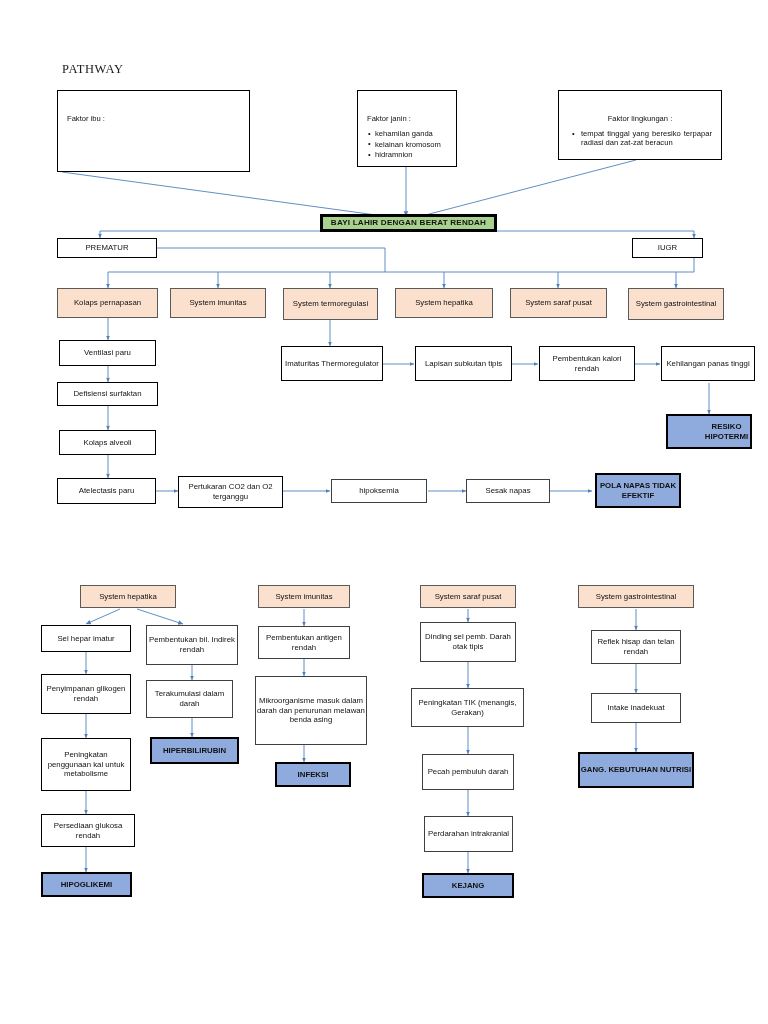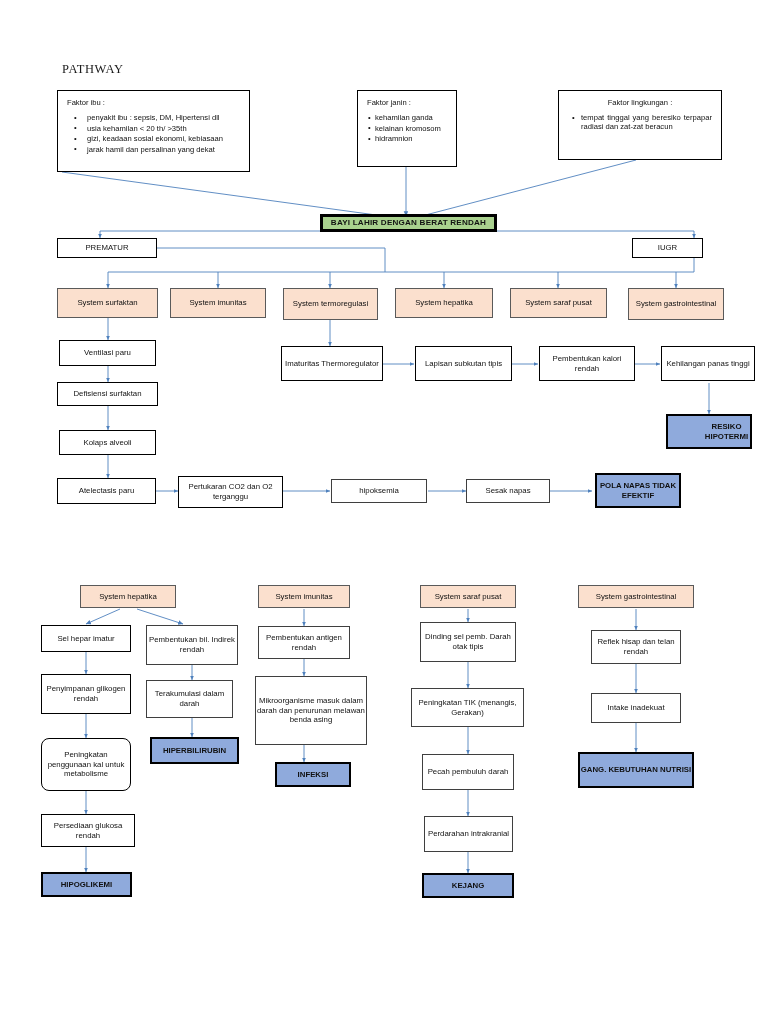--- a/index.html
+++ b/index.html
@@ -31,21 +31,21 @@
     letter-spacing:.6px;
     color:#1a1a1a;
     z-index:3;
   }
 
   
   .factor {
     position:absolute;
     border:1.3px solid #000;
     background:#fff;
-    padding:7px 9px 8px 9px;
+    padding:23px 9px 8px 9px;
     font-size:7.6px;
     color:#111;
     z-index:2;
   }
   .factor .fhead { margin:0 0 6px 0; }
   .factor .fhead.ctr { text-align:center; }
   .factor ul { margin:0; padding:0 0 0 13px; list-style:none; }
   .factor ul li { position:relative; margin:0 0 1.5px 0; }
   .factor ul li::before {
     content:"\2022"; position:absolute; left:-9px; top:-0.5px;
@@ -166,26 +166,20 @@
       <path d="M636,609 L636,630" marker-end="url(#ahs)"></path>
       <path d="M636,664 L636,693" marker-end="url(#ahs)"></path>
       <path d="M636,723 L636,752" marker-end="url(#ahs)"></path>
     </g>
   </svg>
 
   <div class="title" style="left:62px; top:62px;">PATHWAY</div>
 
   <div class="factor" style="left:57px; top:90px; width:193px; height:82px;">
     <div class="fhead">Faktor ibu :</div>
-    <ul class="wide">
-      <li>penyakit ibu : sepsis, DM, Hipertensi dll</li>
-      <li>usia kehamilan &lt; 20 th/ &gt;35th</li>
-      <li>gizi, keadaan sosial ekonomi, kebiasaan</li>
-      <li>jarak hamil dan persalinan yang dekat</li>
-    </ul>
   </div>
 
   <div class="factor" style="left:357px; top:90px; width:100px; height:77px;">
     <div class="fhead">Faktor janin :</div>
     <ul class="tight">
       <li>kehamilan ganda</li>
       <li>kelainan kromosom</li>
       <li>hidramnion</li>
     </ul>
   </div>
@@ -195,21 +189,21 @@
     <ul class="just">
       <li>tempat tinggal yang beresiko terpapar radiasi dan zat-zat beracun</li>
     </ul>
   </div>
 
   <div class="node main-box" style="left:320px; top:214px; width:177px; height:18px;">BAYI LAHIR DENGAN BERAT RENDAH</div>
 
   <div class="node plain" style="left:57px; top:238px; width:100px; height:20px;">PREMATUR</div>
   <div class="node plain" style="left:632px; top:238px; width:71px; height:20px;">IUGR</div>
 
-  <div class="node sys" style="left:57px; top:288px; width:101px; height:30px;">System surfaktan</div>
+  <div class="node sys" style="left:57px; top:288px; width:101px; height:30px;">Kolaps pernapasan</div>
   <div class="node sys" style="left:170px; top:288px; width:96px; height:30px;">System imunitas</div>
   <div class="node sys" style="left:283px; top:288px; width:95px; height:32px;">System termoregulasi</div>
   <div class="node sys" style="left:395px; top:288px; width:98px; height:30px;">System hepatika</div>
   <div class="node sys" style="left:510px; top:288px; width:97px; height:30px;">System saraf pusat</div>
   <div class="node sys" style="left:628px; top:288px; width:96px; height:32px;">System gastrointestinal</div>
 
   <div class="node plain" style="left:59px; top:340px; width:97px; height:26px;">Ventilasi paru</div>
   <div class="node plain" style="left:57px; top:382px; width:101px; height:24px;">Defisiensi surfaktan</div>
   <div class="node plain" style="left:59px; top:430px; width:97px; height:25px;">Kolaps alveoli</div>
   <div class="node plain" style="left:57px; top:478px; width:99px; height:26px;">Atelectasis paru</div>
@@ -221,21 +215,21 @@
   <div class="node plain" style="left:281px; top:346px; width:102px; height:35px;">Imaturitas Thermoregulator</div>
   <div class="node plain" style="left:415px; top:346px; width:97px; height:35px;">Lapisan subkutan tipis</div>
   <div class="node plain" style="left:539px; top:346px; width:96px; height:35px;">Pembentukan kalori rendah</div>
   <div class="node plain" style="left:661px; top:346px; width:94px; height:35px;">Kehilangan panas tinggi</div>
   <div class="node dx" style="left:666px; top:414px; width:86px; height:35px;padding-left:35px;">RESIKO HIPOTERMI</div>
 
   <div class="node sys" style="left:80px; top:585px; width:96px; height:23px;">System hepatika</div>
   <div class="node plain" style="left:41px; top:625px; width:90px; height:27px;">Sel hepar imatur</div>
   <div class="node plain" style="left:41px; top:674px; width:90px; height:40px;">Penyimpanan glikogen rendah</div>
 
-  <div class="node plain" style="left:41px; top:738px; width:90px; height:53px;border-radius:8px;">Peningkatan penggunaan kal untuk metabolisme</div>
+  <div class="node plain" style="left:41px; top:738px; width:90px; height:53px;">Peningkatan penggunaan kal untuk metabolisme</div>
   <div class="node plain" style="left:41px; top:814px; width:94px; height:33px;">Persediaan glukosa rendah</div>
   <div class="node dx" style="left:41px; top:872px; width:91px; height:25px;">HIPOGLIKEMI</div>
 
   <div class="node plain gry" style="left:146px; top:625px; width:92px; height:40px;">Pembentukan bil. Indirek rendah</div>
   <div class="node plain gry" style="left:146px; top:680px; width:87px; height:38px;">Terakumulasi dalam darah</div>
   <div class="node dx" style="left:150px; top:737px; width:89px; height:27px;">HIPERBILIRUBIN</div>
 
   <div class="node sys" style="left:258px; top:585px; width:92px; height:23px;">System imunitas</div>
   <div class="node plain gry" style="left:258px; top:626px; width:92px; height:33px;">Pembentukan antigen rendah</div>
   <div class="node plain gry" style="left:255px; top:676px; width:112px; height:69px;">Mikroorganisme masuk dalam darah dan penurunan melawan benda asing</div>

